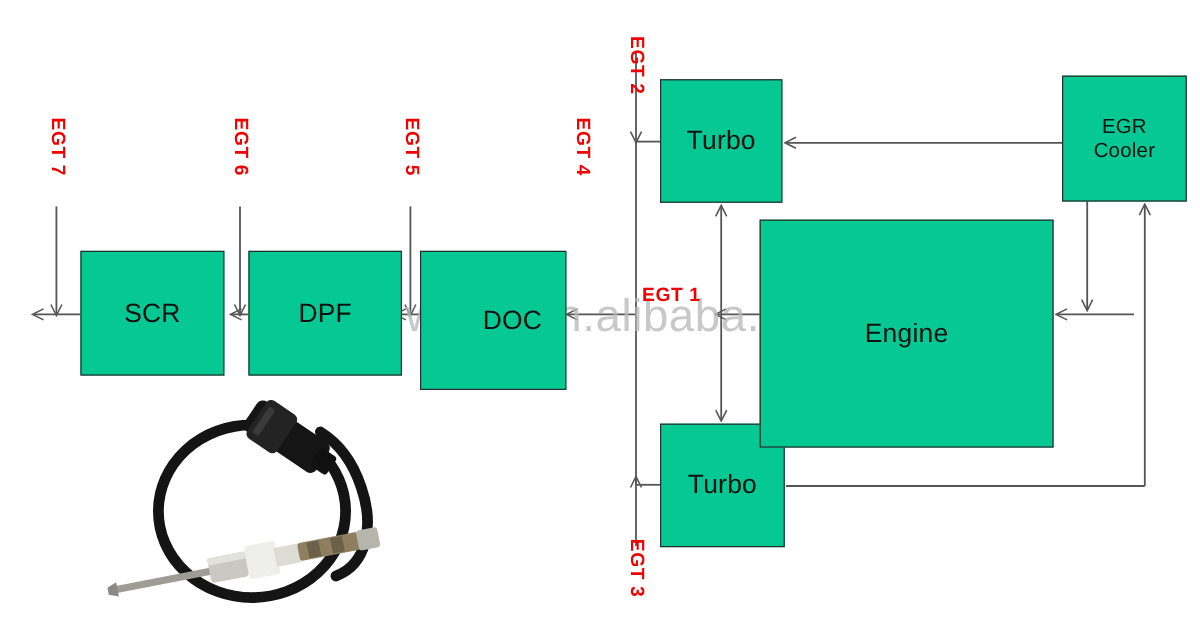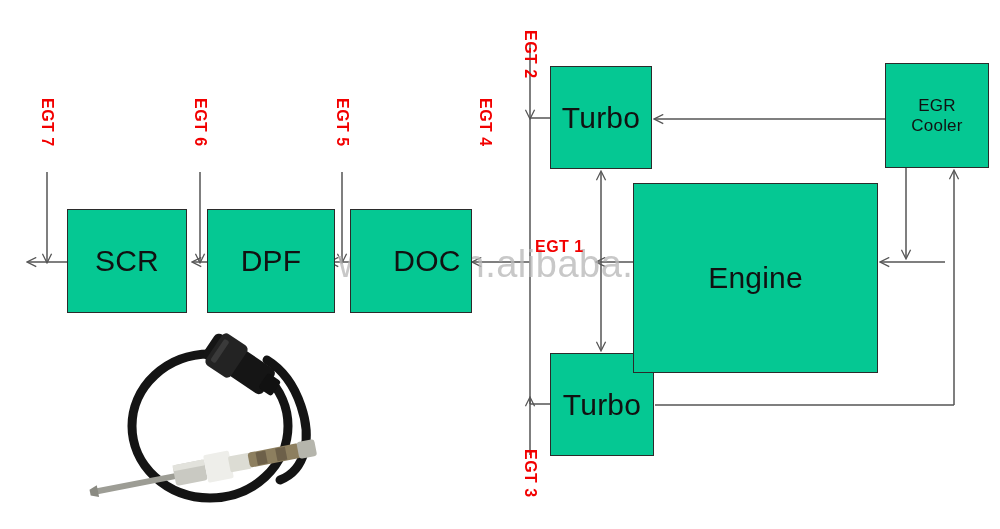--- a/index.html
+++ b/index.html
@@ -21,21 +21,21 @@
   .box {
     position: absolute;
     background: #05c893;
     border: 1.5px solid #2b2b2b;
     box-sizing: border-box;
     display: flex;
     align-items: center;
     justify-content: center;
     text-align: center;
     color: #111111;
-    font-size: 30px;
+    font-size: 22px;
     line-height: 1.12;
     font-weight: 400;
     letter-spacing: 0.2px;
     font-family: "Liberation Sans", sans-serif;
   }
   .box .boxlabel {
     display: block;
     white-space: pre-line;
   }
   .egt-label {
@@ -154,21 +154,21 @@
   <div class="watermark">wbee.en.alibaba.com</div>
 
   <div class="box" style="left:67px;  top:209px; width:120px; height:104px;">
     <span class="boxlabel">SCR</span>
   </div>
 
   <div class="box" style="left:207px; top:209px; width:128px; height:104px;">
     <span class="boxlabel">DPF</span>
   </div>
 
-  <div class="box" style="left:350px; top:209px; width:122px; height:104px;padding-left:32px;">
+  <div class="box" style="left:350px; top:209px; width:122px; height:116px;padding-left:32px;">
     <span class="boxlabel">DOC</span>
   </div>
 
   <div class="box" style="left:550px; top:66px; width:102px; height:103px;">
     <span class="boxlabel">Turbo</span>
   </div>
 
   <div class="box" style="left:550px; top:353px; width:104px; height:103px;">
     <span class="boxlabel">Turbo</span>
   </div>

